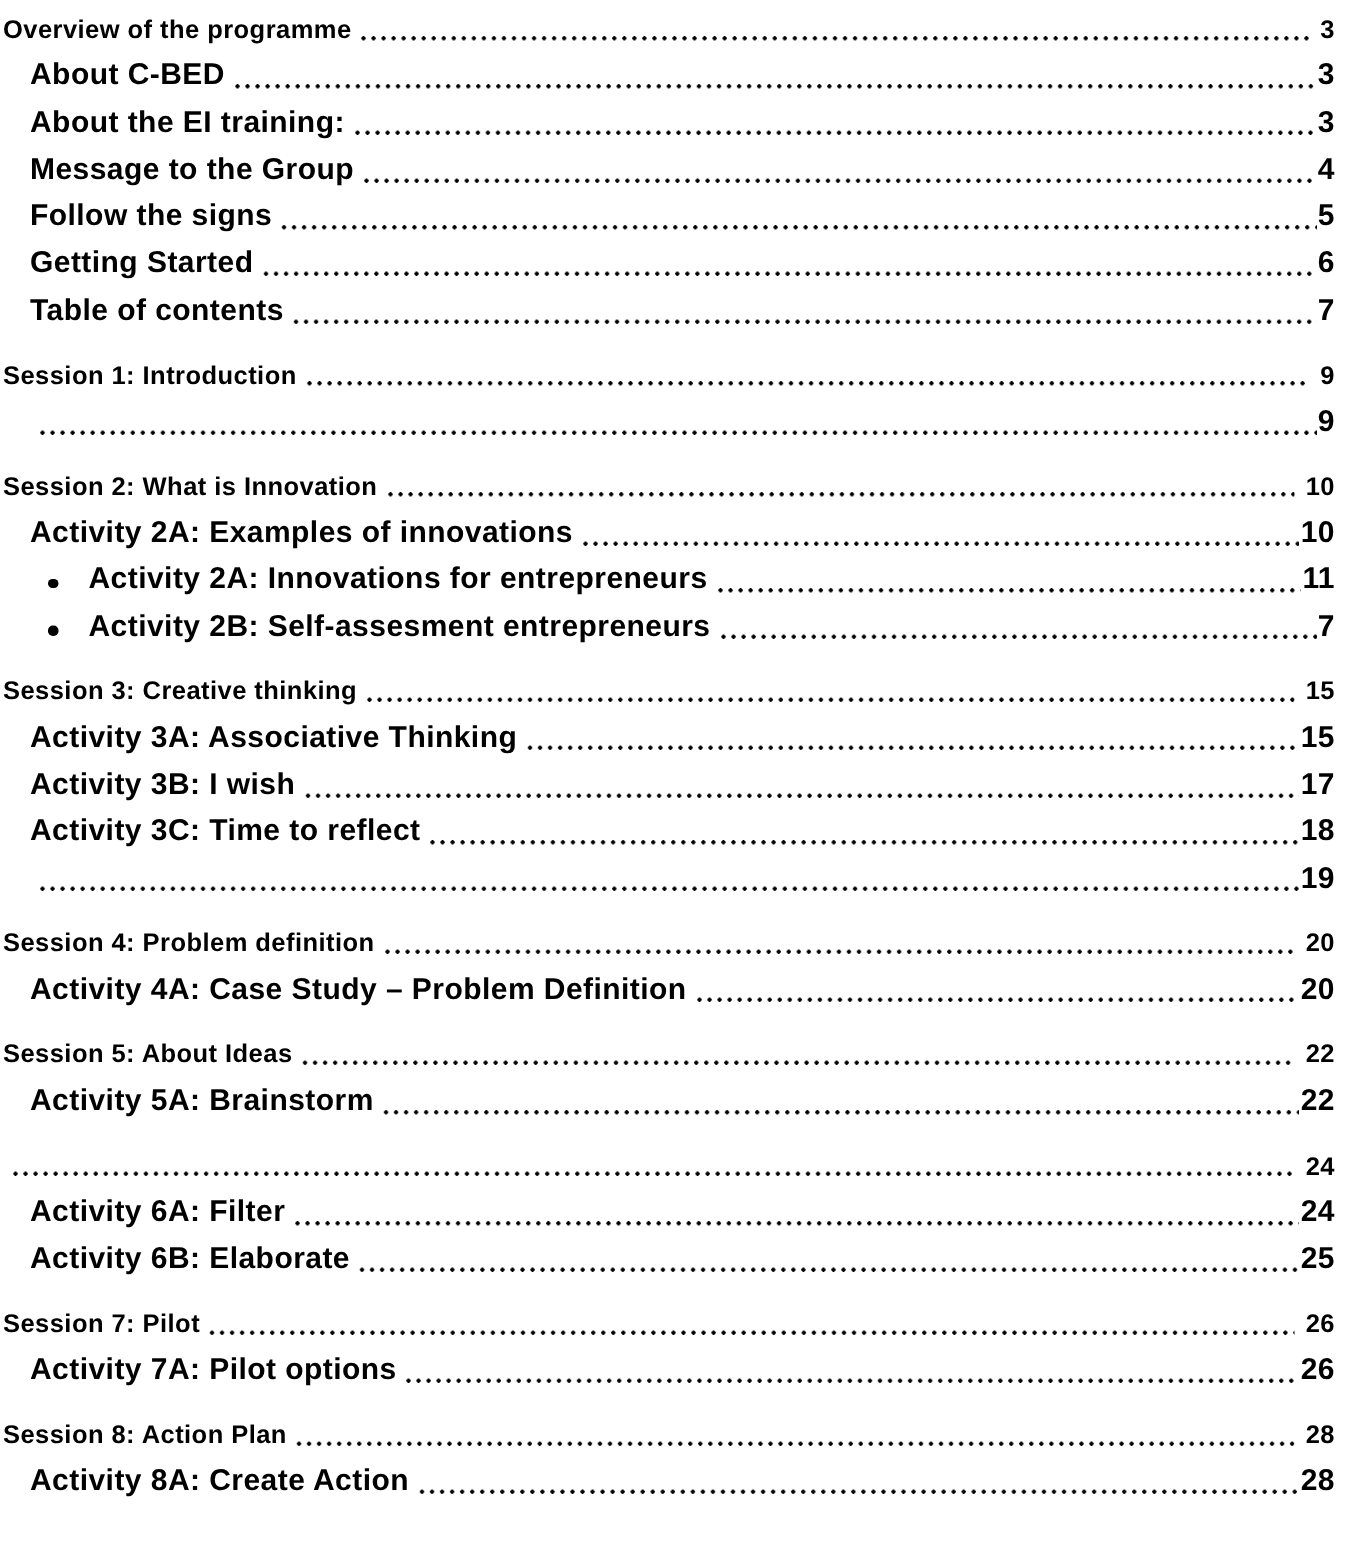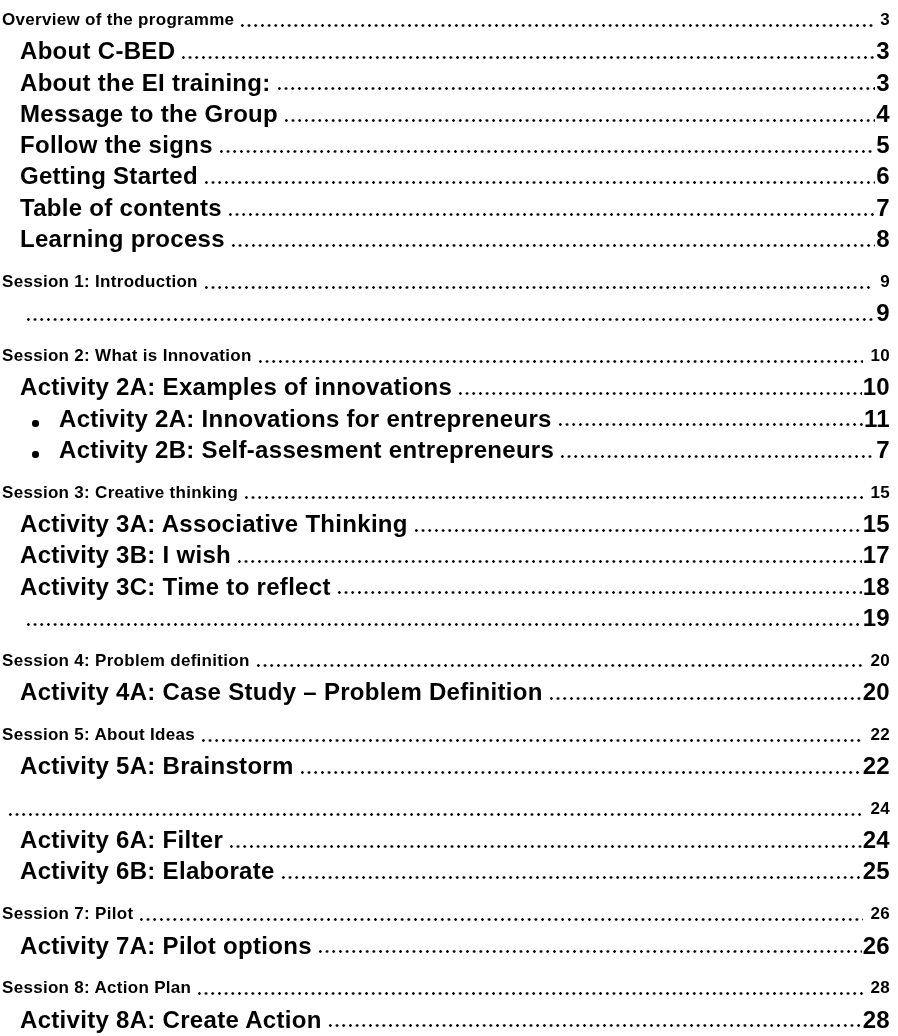--- a/index.html
+++ b/index.html
@@ -29,21 +29,21 @@
   }
   .toc-row.lvl1 {
     font-size: 17px;
     margin-top: 11.5px;
     letter-spacing: 0.3px;
   }
   .toc-row.lvl1:first-child {
     margin-top: 0;
   }
   .toc-row.lvl2 {
-    font-size: 24px;
+    font-size: 20px;
     padding-left: 18px;
     letter-spacing: 0.3px;
   }
   .toc-row.bullet {
     padding-left: 30px;
   }
   .bullet-icon {
     flex: none;
     width: 27px;
   }
@@ -116,26 +116,20 @@
     <span class="toc-label">Getting Started</span>
     <span class="toc-leader"></span>
     <span class="toc-page">6</span>
   </div>
       <div class="toc-row lvl2">
 
     <span class="toc-label">Table of contents</span>
     <span class="toc-leader"></span>
     <span class="toc-page">7</span>
   </div>
-      <div class="toc-row lvl2">
-
-    <span class="toc-label">Learning process</span>
-    <span class="toc-leader"></span>
-    <span class="toc-page">8</span>
-  </div>
       <div class="toc-row lvl1">
 
     <span class="toc-label">Session 1: Introduction</span>
     <span class="toc-leader"></span>
     <span class="toc-page">9</span>
   </div>
       <div class="toc-row lvl2">
 
     <span class="toc-leader"></span>
     <span class="toc-page">9</span>

